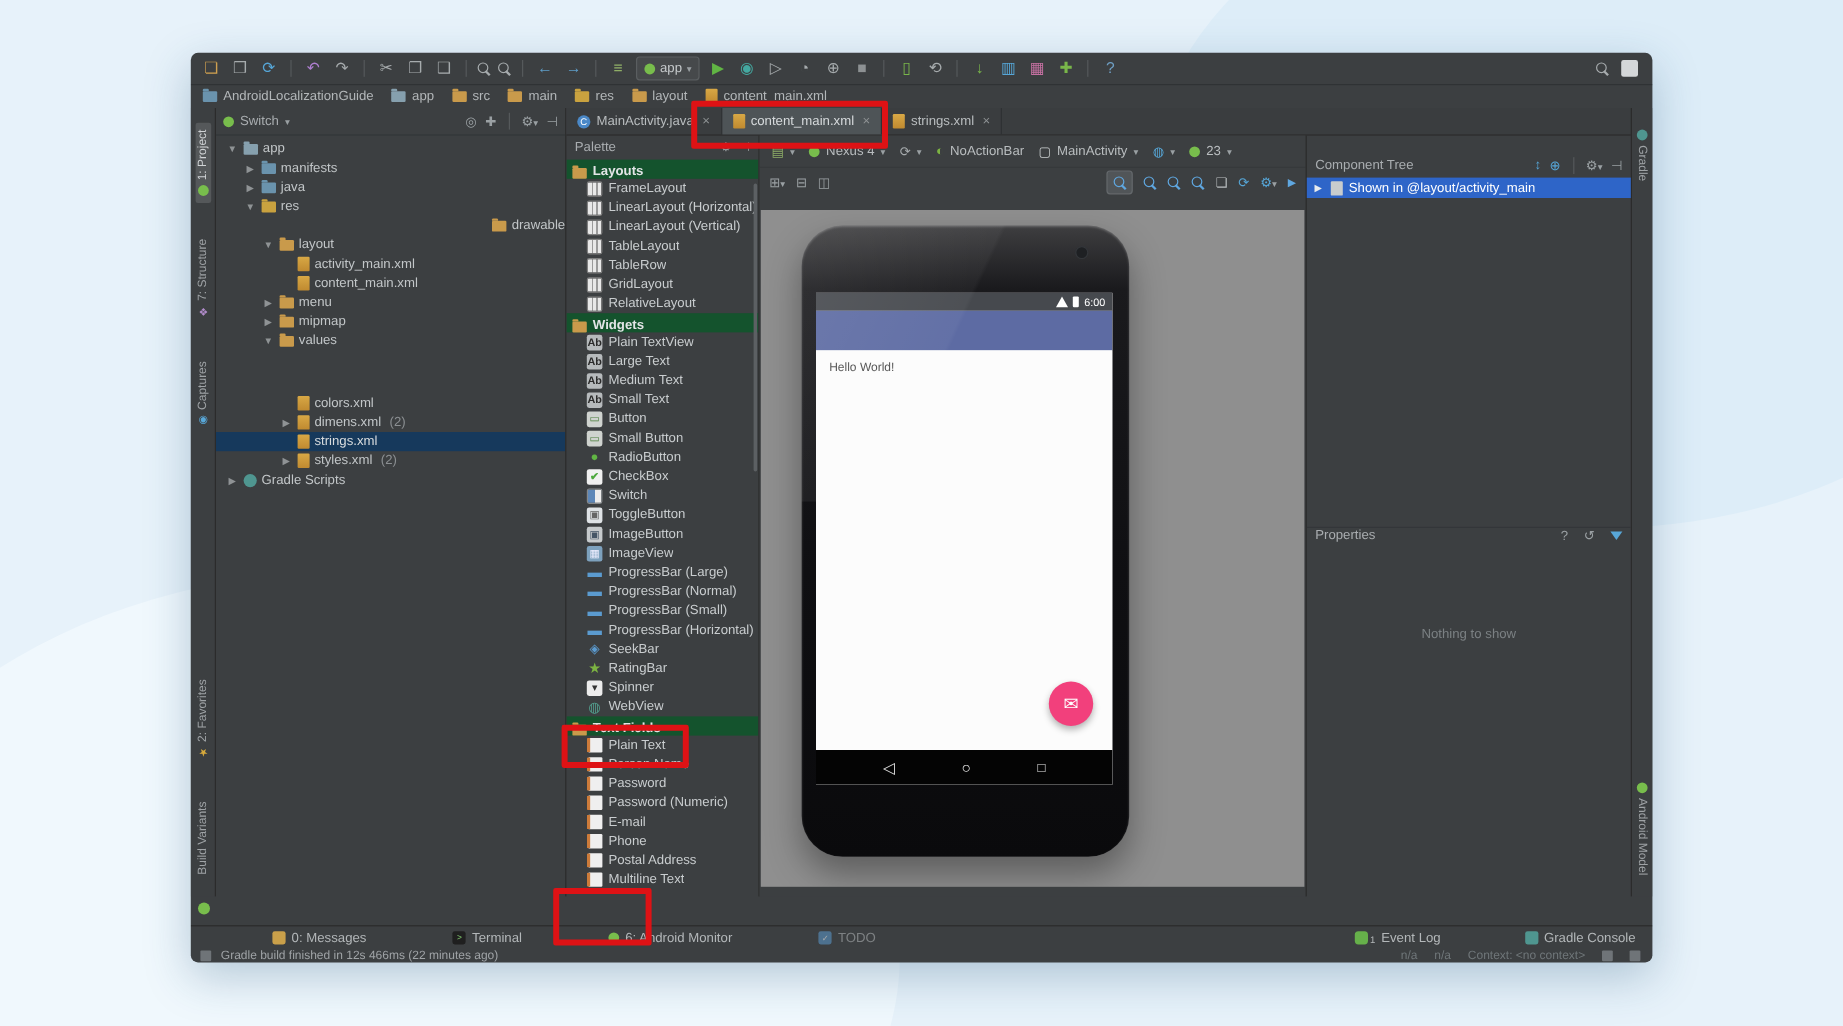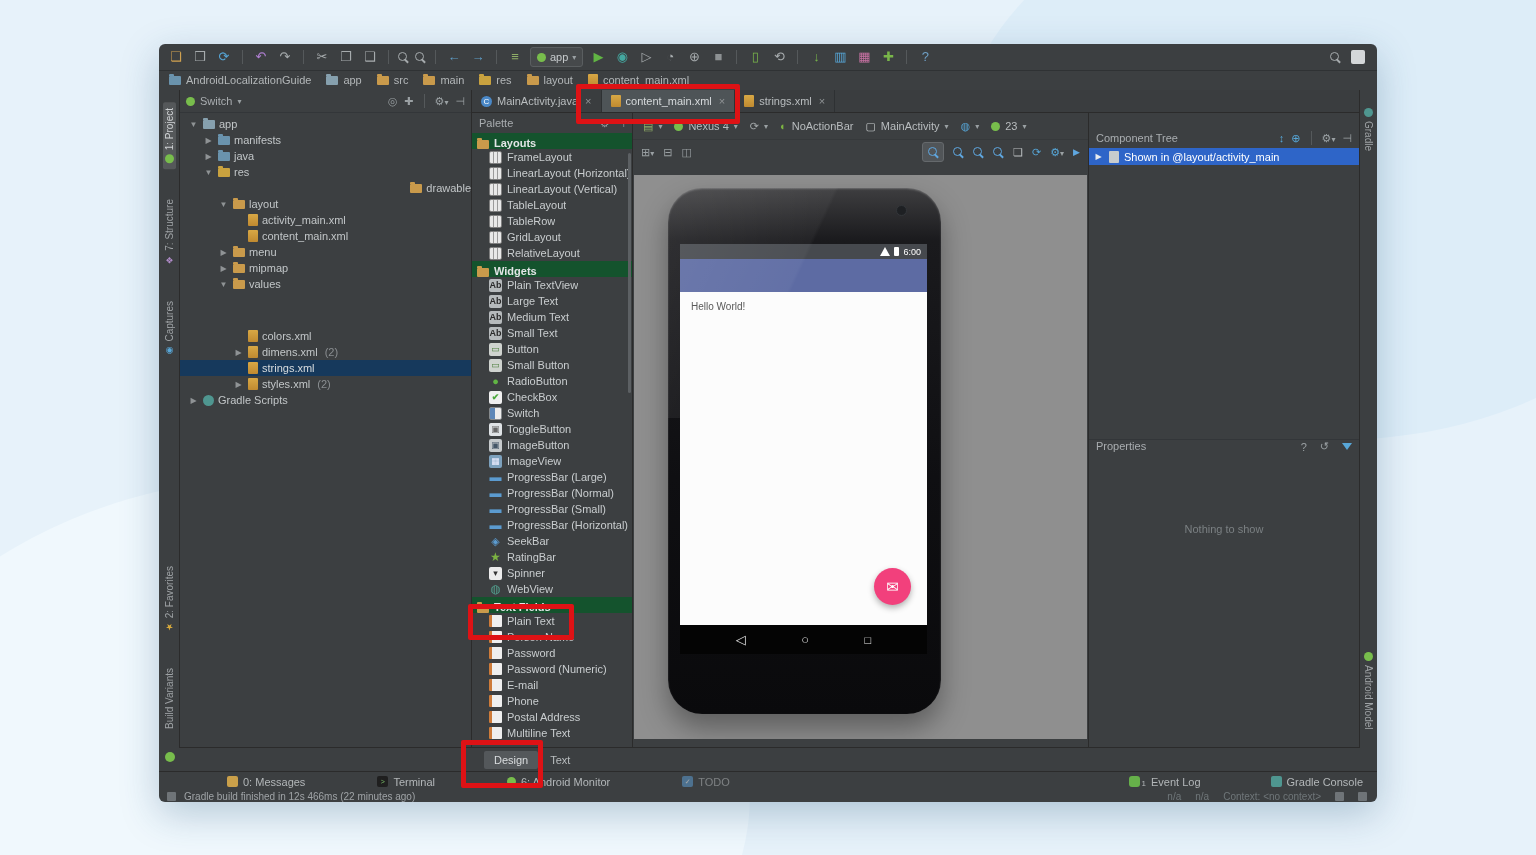--- a/index.html
+++ b/index.html
@@ -682,24 +682,20 @@
             <span class="dot teal"></span>
             <span>Gradle</span>
           </div>
           <div class="vitem mtop-auto">
             <span class="dot green"></span>
             <span>Android Model</span>
           </div>
         </div>
     </div>
 
-    <div class="row modebar" id="modebar">
-        <span class="mtab active">Design</span>
-        <span class="mtab">Text</span>
-      </div>
     <div class="green-plug"></div>
 
     <div class="row toolwin">
       <span id="tw-left" style="display:flex;gap:28px;">
           <span class="twitem">
             <span class="twi msgs"></span>
             <span>0: Messages</span>
           </span>
           <span class="twitem">
             <span class="twi term">&gt;</span>

